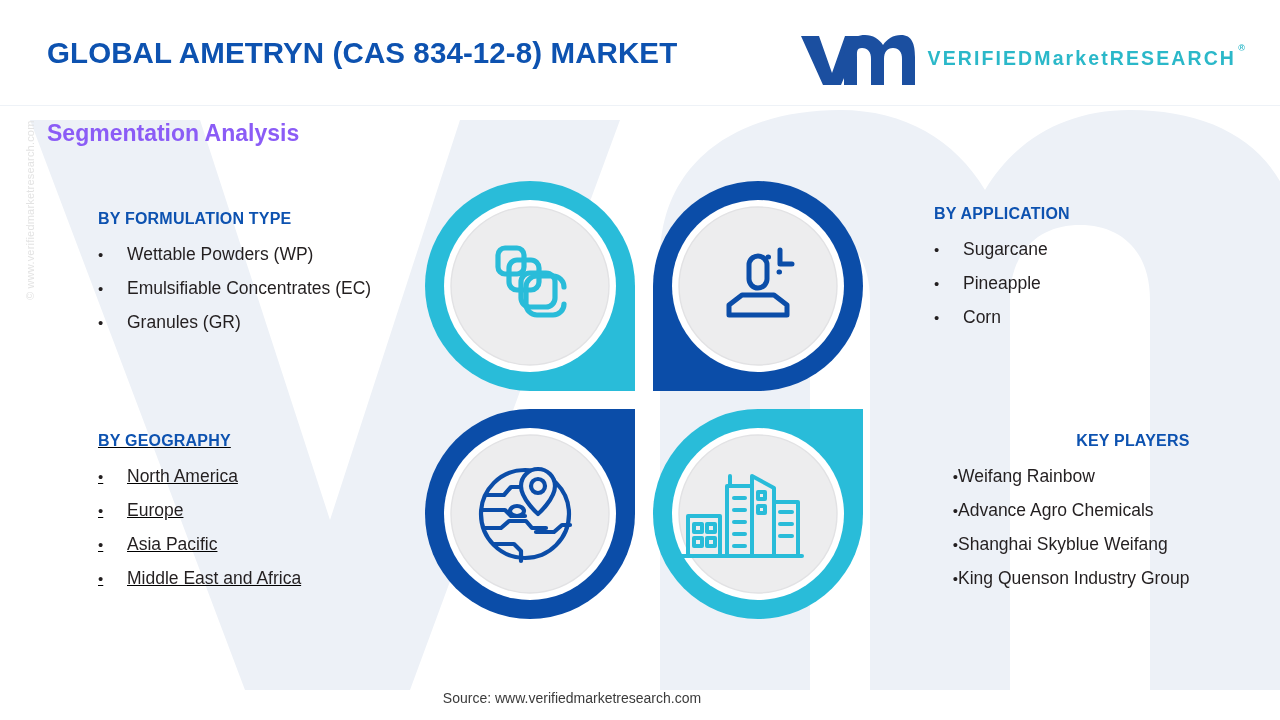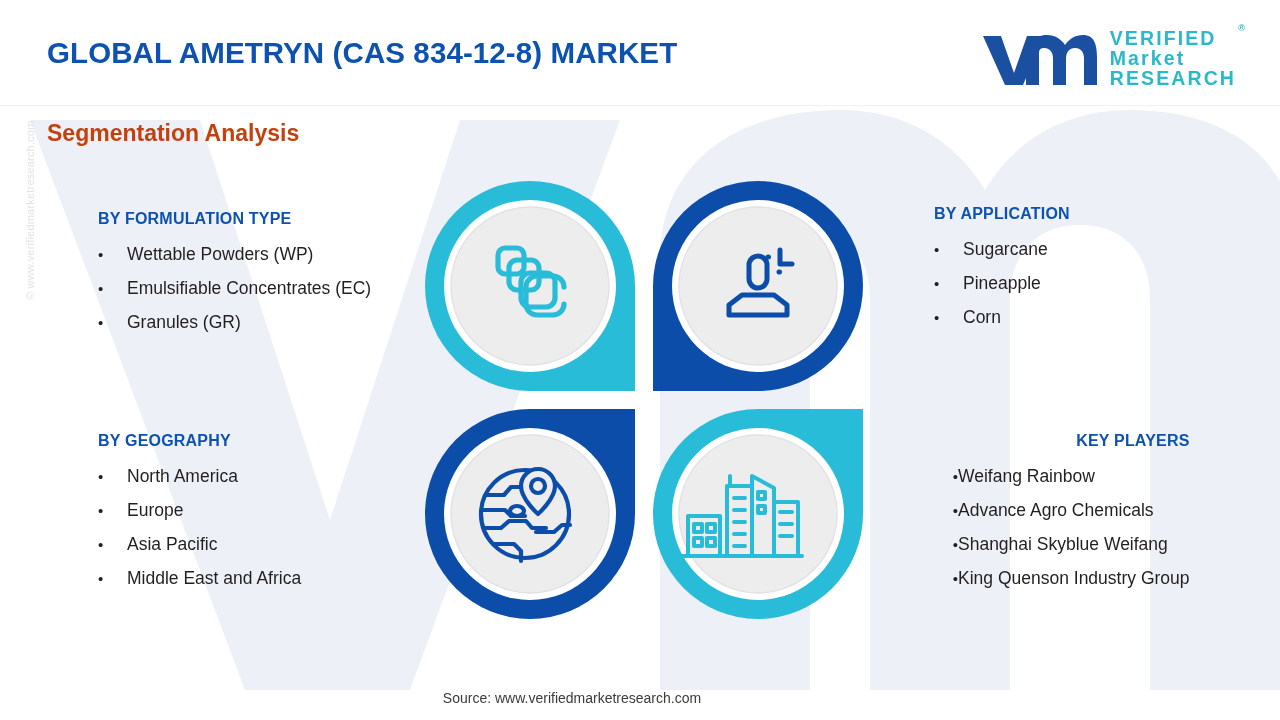--- a/index.html
+++ b/index.html
@@ -63,40 +63,40 @@
     color: #0D52B0;
     white-space: nowrap;
   }
 
   .subtitle {
     position: absolute;
     left: 47px;
     top: 120px;
     font-size: 23px;
     font-weight: bold;
-    color: #c2410c;
+    color: #8b5cf6;
     z-index: 5;
     white-space: nowrap;
   }
 
   
   .logo {
     position: absolute;
     right: 44px;
     top: 27px;
     height: 62px;
     display: flex;
     align-items: center;
     gap: 13px;
     z-index: 6;
   }
   .logo-mark { display: block; }
   .logo-words {
     display: flex;
-    flex-direction: column;
+    flex-direction: row;
     justify-content: center;
     line-height: 1.03;
     position: relative;
   }
   .logo-words span {
     font-size: 19.5px;
     font-weight: bold;
     letter-spacing: 2.1px;
     color: #2BB8C9;
     white-space: nowrap;
@@ -149,21 +149,21 @@
   }
   .bullet-list li .dot {
     flex: 0 0 29px;
     font-size: 15px;
     color: #231f20;
     line-height: 1;
   }
 
   #col-formulation { left: 98px; top: 210px; }
   #col-application { left: 890px; top: 205px; margin-left: 44px; }
-  #col-geography   { left: 98px; top: 432px; }
+  #col-geography   { left: 98px; top: 432px; text-decoration: underline; }
   #col-players     { left: 929px; top: 432px; text-align: right; }
 
   
   .quad-wrap {
     position: absolute;
     left: 424px;
     top: 180px;
     width: 440px;
     height: 440px;
     z-index: 3;

